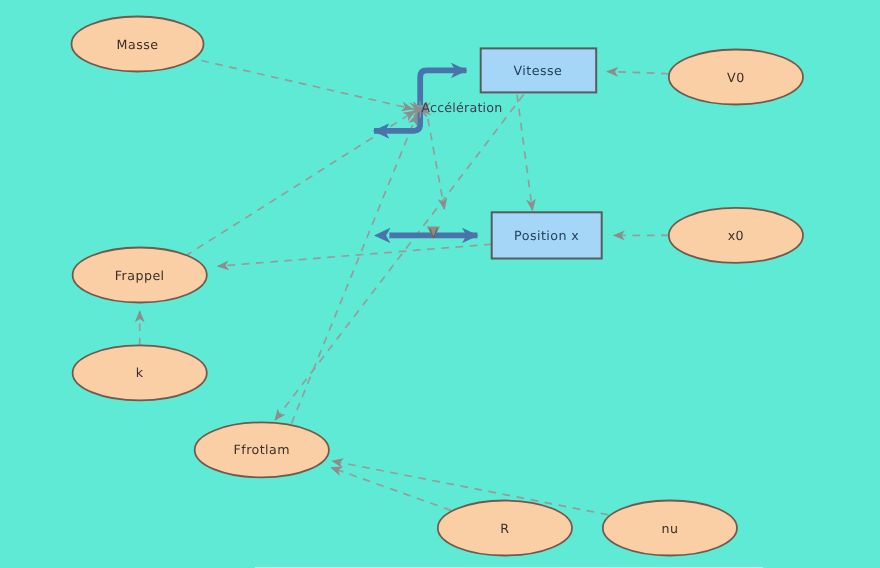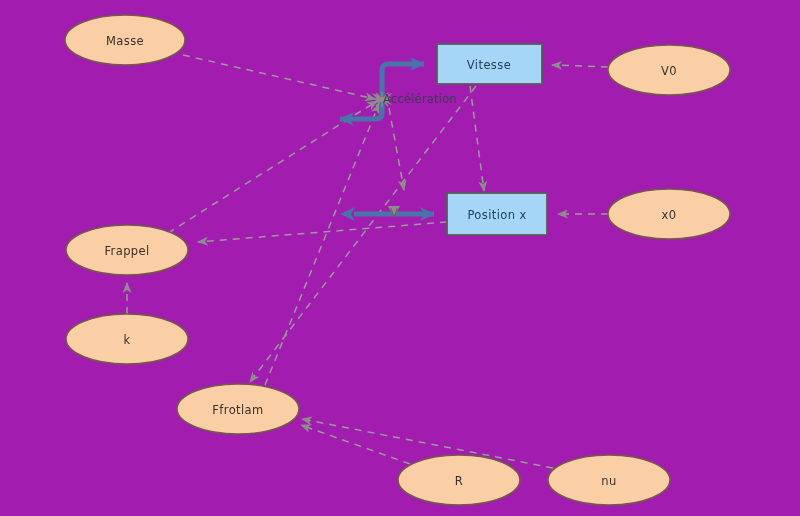--- a/index.html
+++ b/index.html
@@ -8,21 +8,21 @@
     padding: 0;
     background: #ffffff;
   }
   body {
     font-family: "DejaVu Sans", sans-serif;
   }
   #canvas-wrap {
     position: relative;
     width: 800px;
     height: 516px;
-    background: #a21caf;
+    background: #5eead4;
     overflow: hidden;
   }
   #diagram-svg {
     position: absolute;
     left: 0;
     top: 0;
     width: 800px;
     height: 516px;
     display: block;
   }

